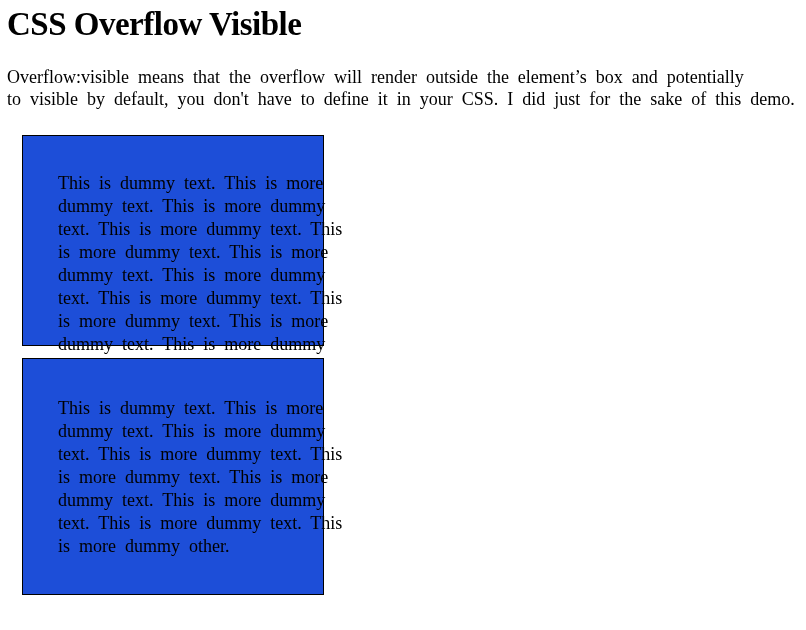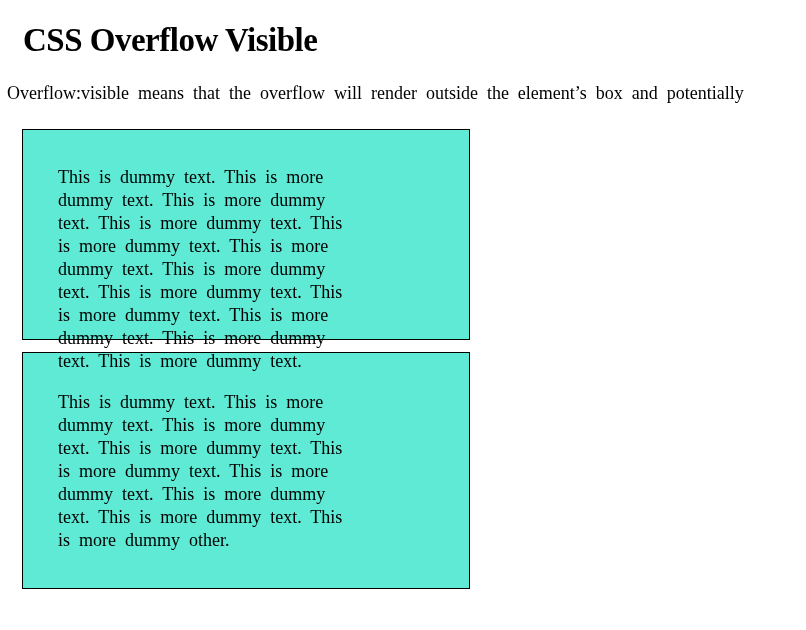--- a/index.html
+++ b/index.html
@@ -6,38 +6,38 @@
   body {
     width: 806px; height: 630px;
     box-sizing: border-box;
     padding: 5px 9px 0 7px;
     background: #ffffff;
     color: #000000;
     font-family: "Liberation Serif", serif;
     overflow: hidden;
   }
   h1.page-title {
-    margin: 16px;
+    margin: 0;
     font-size: 33px;
     line-height: 38px;
     font-weight: bold;
     letter-spacing: -0.5px;
   }
   .intro {
     margin: 23px 0 16px 0;
     font-size: 18px;
     line-height: 22px;
     word-spacing: 4.5px;
   }
   .intro .line { white-space: nowrap; }
   .demo-box {
     box-sizing: border-box;
-    width: 448px;
+    width: 302px;
     margin-left: 15px;
-    background: #5eead4;
+    background: #1d4ed8;
     border: 1px solid #000000;
     font-size: 18px;
     line-height: 23px;
     word-spacing: 4.5px;
     
   }
   .demo-box .line { white-space: nowrap; }
   .box-1 {
     margin-top: 25px;
     height: 211px;
@@ -49,32 +49,32 @@
     padding: 38px 43px 36px 35px;
   }
 </style>
 </head>
 <body>
 
 <h1 class="page-title">CSS Overflow Visible</h1>
 
 <div class="intro">
   <div class="line">Overflow:visible means that the overflow will render outside the element’s box and potentially</div>
+  <div class="line">to visible by default, you don't have to define it in your CSS. I did just for the sake of this demo.</div>
 </div>
 
 <div class="demo-box box-1">
   <div class="line">This is dummy text. This is more</div>
   <div class="line">dummy text. This is more dummy</div>
   <div class="line">text. This is more dummy text. This</div>
   <div class="line">is more dummy text. This is more</div>
   <div class="line">dummy text. This is more dummy</div>
   <div class="line">text. This is more dummy text. This</div>
   <div class="line">is more dummy text. This is more</div>
   <div class="line">dummy text. This is more dummy</div>
-  <div class="line">text. This is more dummy text.</div>
 </div>
 
 <div class="demo-box box-2">
   <div class="line">This is dummy text. This is more</div>
   <div class="line">dummy text. This is more dummy</div>
   <div class="line">text. This is more dummy text. This</div>
   <div class="line">is more dummy text. This is more</div>
   <div class="line">dummy text. This is more dummy</div>
   <div class="line">text. This is more dummy text. This</div>
   <div class="line">is more dummy other.</div>

